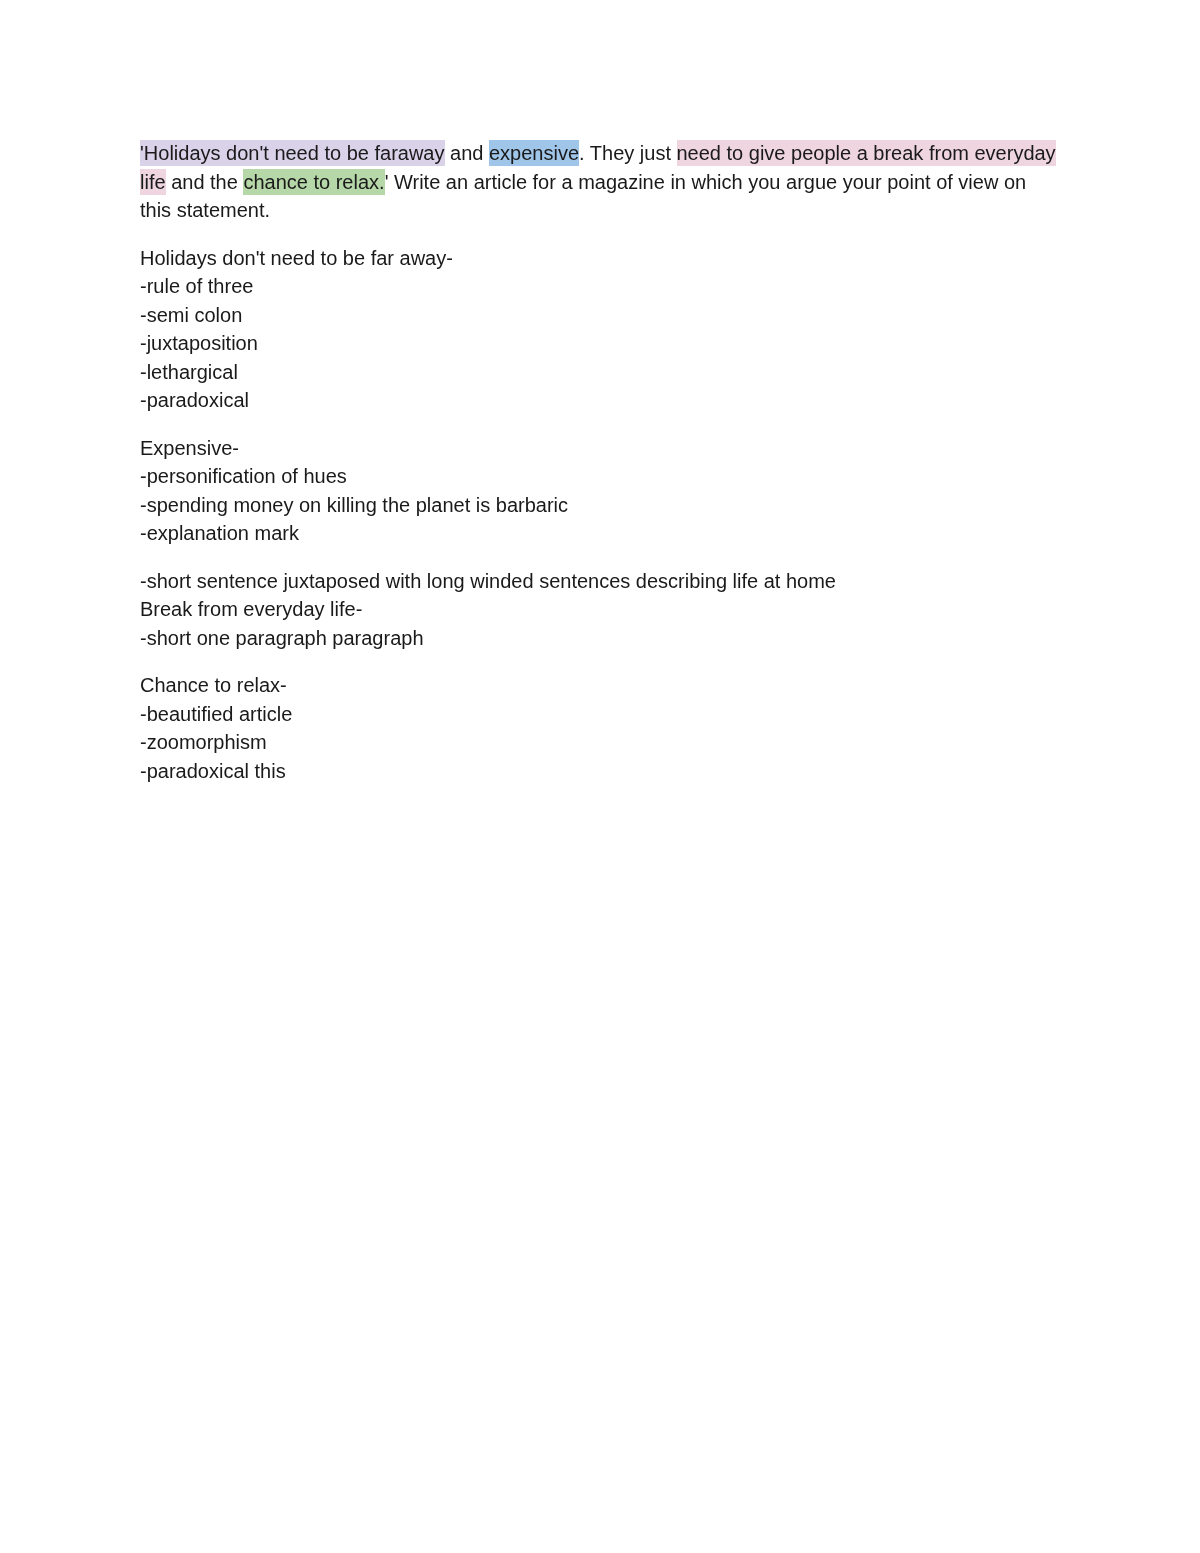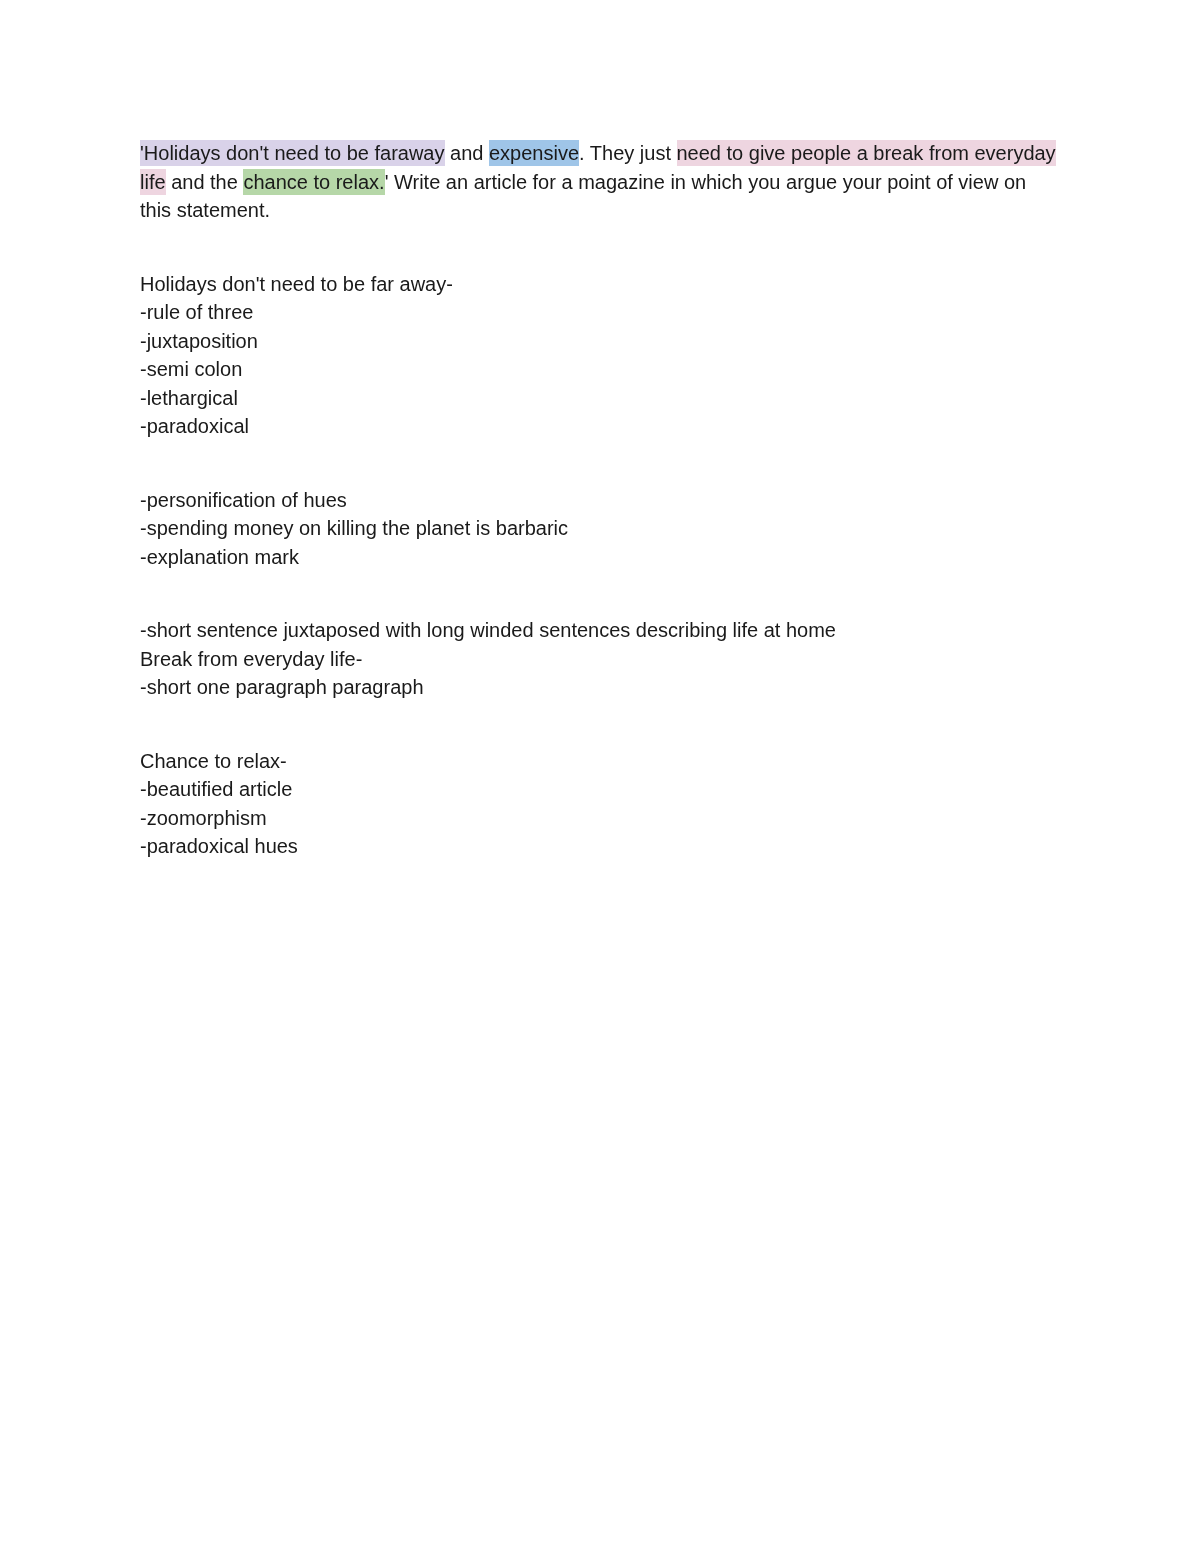--- a/index.html
+++ b/index.html
@@ -24,21 +24,21 @@
   .doc-text {
     font-size: 20px;
     line-height: 28.5px;
     margin: 0;
     letter-spacing: 0;
   }
   .content {
     width: 920px;
   }
   .block + .block {
-    margin-top: 45px;
+    margin-top: 19px;
   }
   .hl {
     padding: 2px 0;
     -webkit-box-decoration-break: clone;
     box-decoration-break: clone;
   }
   .hl-lavender { background-color: #d9d2e9; }
   .hl-blue     { background-color: #9fc5e8; }
   .hl-pink     { background-color: #eed5e0; }
   .hl-green    { background-color: #b6d7a8; }
@@ -47,39 +47,40 @@
 <body>
 
 <div class="page">
   <div class="content">
 
     <p class="doc-text block"><span class="hl hl-lavender">'Holidays don't need to be faraway</span><span> and </span><span class="hl hl-blue">expensive</span><span>. They just </span><span class="hl hl-pink">need to give people a break from everyday life</span><span> and the </span><span class="hl hl-green">chance to relax.</span><span>' Write an article for a magazine in which you argue your point of view on this statement.</span></p>
 
     <div class="block">
       <p class="doc-text">Holidays don't need to be far away-</p>
       <p class="doc-text">-rule of three</p>
+      <p class="doc-text">-semi colon</p>
       <p class="doc-text">-juxtaposition</p>
-      <p class="doc-text">-semi colon</p>
       <p class="doc-text">-lethargical</p>
       <p class="doc-text">-paradoxical</p>
     </div>
 
     <div class="block">
+      <p class="doc-text">Expensive-</p>
       <p class="doc-text">-personification of hues</p>
       <p class="doc-text">-spending money on killing the planet is barbaric</p>
       <p class="doc-text">-explanation mark</p>
     </div>
 
     <div class="block">
       <p class="doc-text">-short sentence juxtaposed with long winded sentences describing life at home</p>
       <p class="doc-text">Break from everyday life-</p>
       <p class="doc-text">-short one paragraph paragraph</p>
     </div>
 
     <div class="block">
       <p class="doc-text">Chance to relax-</p>
       <p class="doc-text">-beautified article</p>
       <p class="doc-text">-zoomorphism</p>
-      <p class="doc-text">-paradoxical hues</p>
+      <p class="doc-text">-paradoxical this</p>
     </div>
 
   </div>
 </div>
 
 </body></html>

